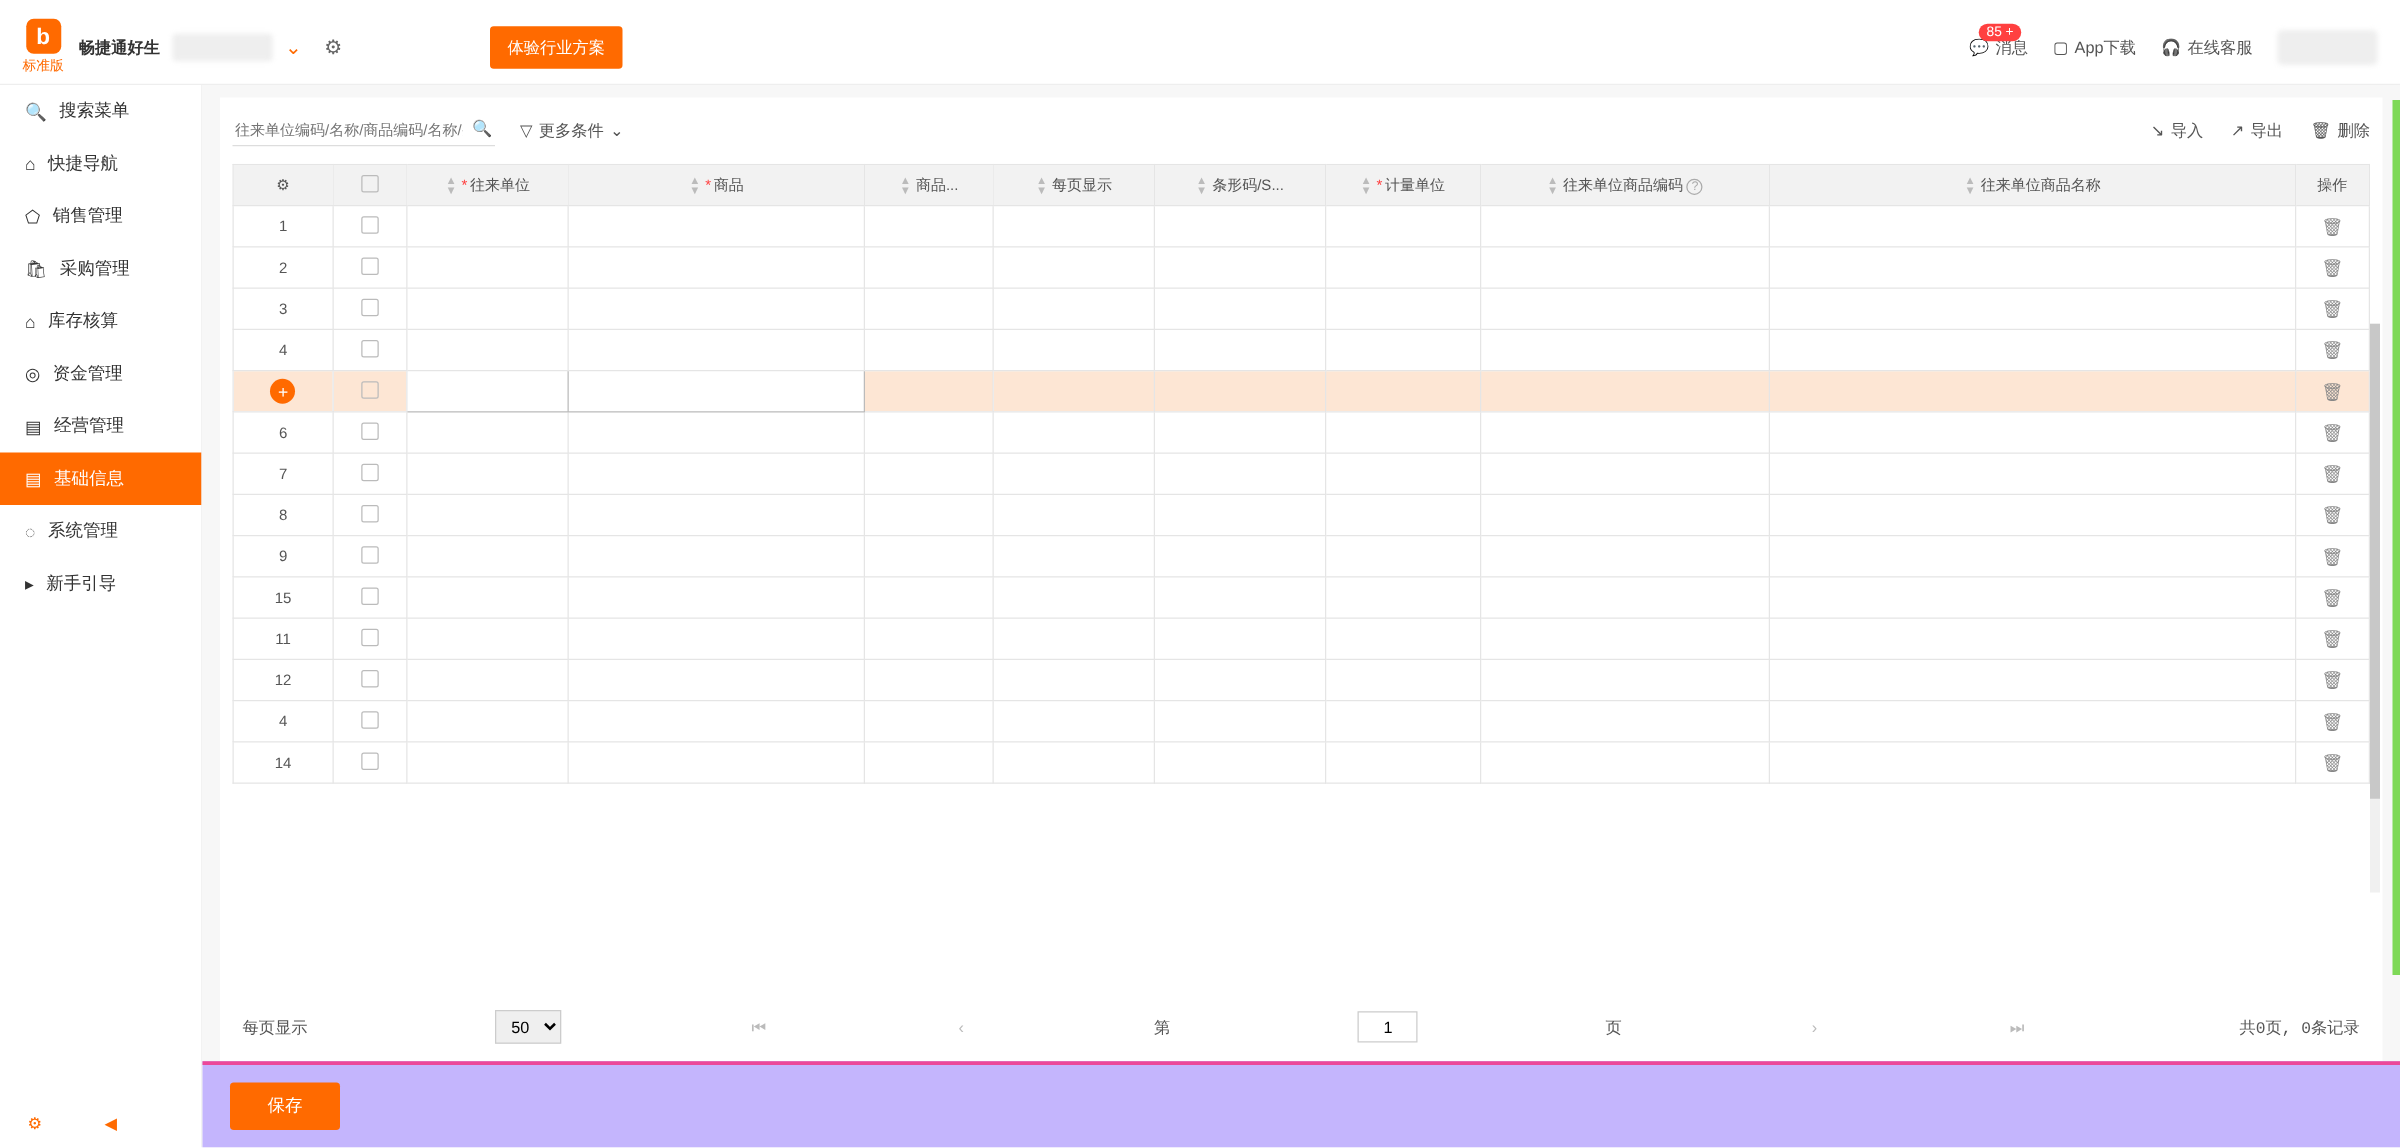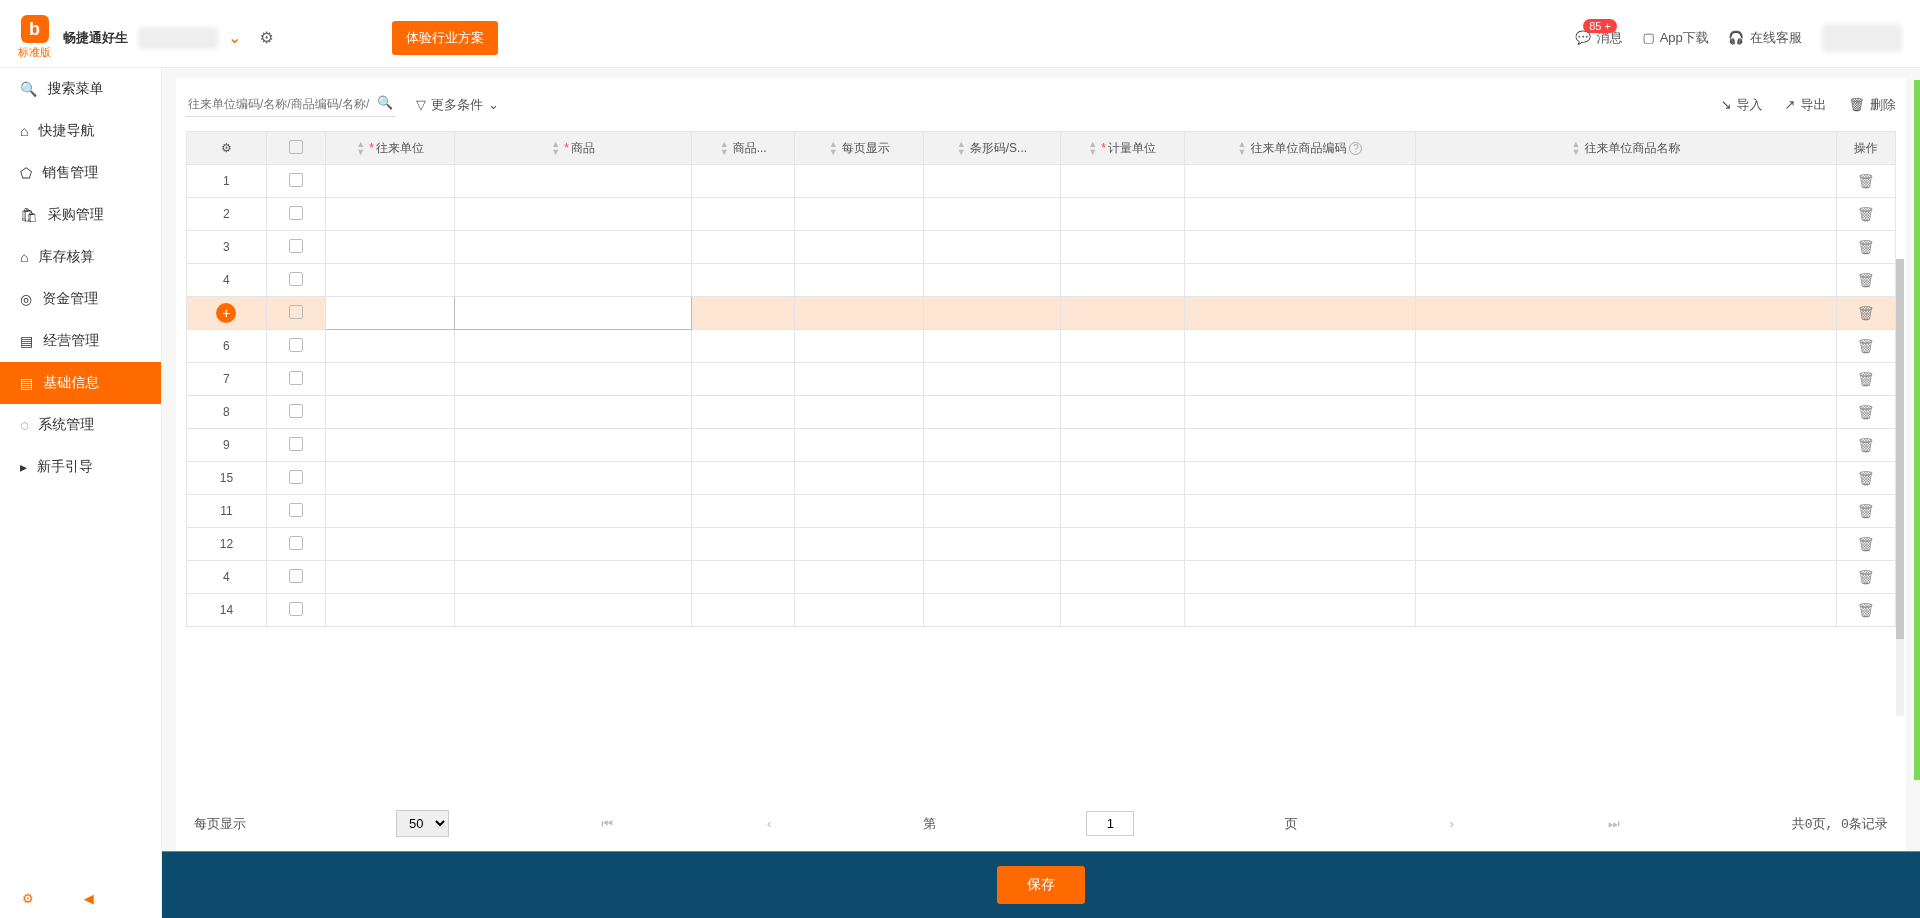--- a/index.html
+++ b/index.html
@@ -59,21 +59,21 @@
   tr.hover td { background:#fde6d4; }
   tr.hover td.idx { padding:0; }
   .addbtn { width:20px;height:20px;border-radius:50%;background:#ff6a00;color:#fff;display:inline-flex;align-items:center;justify-content:center;font-size:14px;cursor:pointer; }
   tr.hover .editcell { background:#fff !important; border:1px solid #bbb; }
   .trash { color:#888; cursor:pointer; font-size:14px; }
   .chk { width:14px; height:14px; border:1px solid #bbb; border-radius:2px; display:inline-block; }
   .pager { display:flex; align-items:center; justify-content:space-between; gap:28px; padding:14px 18px; color:#555; font-size:13px; }
   .pager select, .pager input { border:1px solid #ccc; padding:4px 8px; font-size:13px; }
   .pager input { width:48px; text-align:center; }
   .pgbtn { color:#bbb; cursor:pointer; padding:0 2px; }
-  .footbar { padding:14px 22px; display:flex; justify-content:center; background:#0c4a6e; border-top:1px solid #ec4899; }
+  .footbar { padding:14px 22px; display:flex; justify-content:flex-start; background:#c4b5fd; border-top:3px solid #ec4899; }
   .savebtn { background:#ff6a00;color:#fff;border:none;border-radius:3px;padding:10px 30px;font-size:14px;cursor:pointer; }
   .scrolltrack { position:absolute; right:2px; top:128px; bottom:80px; width:8px; background:#f0f0f0; }
   .scrollthumb { position:absolute; right:0; width:8px; background:#c8c8c8; }
   .greenbar { position:fixed; right:0; top:80px; width:6px; height:700px; background:#7ed957; }
   .info-icon{ display:inline-block;width:13px;height:13px;border:1px solid #aaa;border-radius:50%;font-size:10px;line-height:12px;color:#aaa;margin-left:3px; }
 </style>
 </head>
 <body>
 
 <div class="topstrip"></div>

